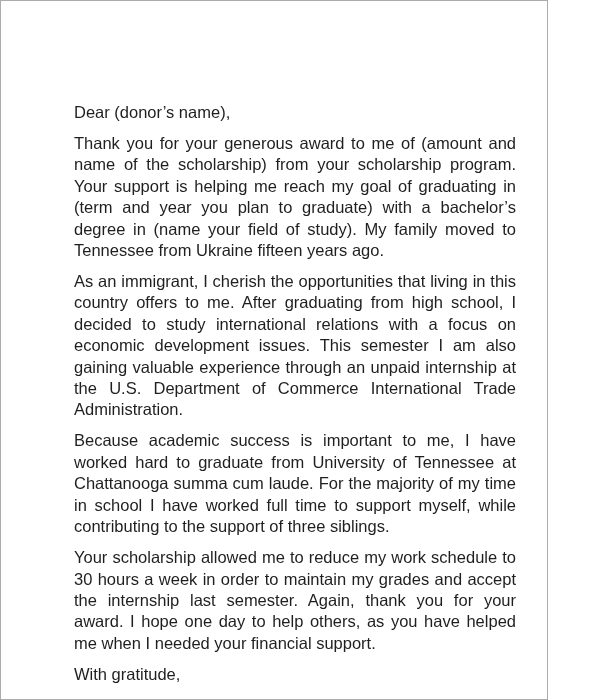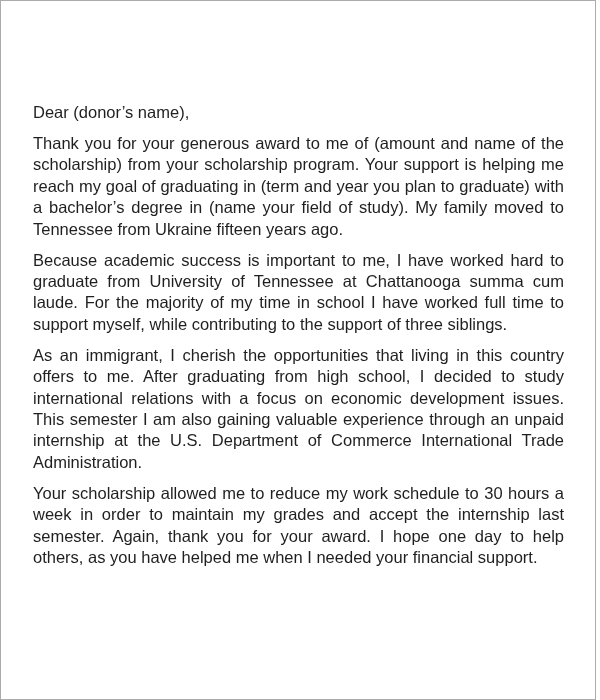--- a/index.html
+++ b/index.html
@@ -5,25 +5,26 @@
   html, body {
     margin: 0;
     padding: 0;
     width: 600px;
     height: 700px;
     overflow: hidden;
     background: #ffffff;
   }
   .page {
     box-sizing: border-box;
-    width: 596px;
+    width: 548px;
     height: 700px;
     background: var(--page-bg, #ffffff);
     border: 1px solid var(--page-border, #ababab);
     overflow: hidden;
+    padding-left: 41px;
   }
   .letter {
     box-sizing: border-box;
     padding: 101px 31px 0 32px;
     color: var(--page-text, #1f1f1f);
     font-family: "Liberation Sans", "DejaVu Sans", sans-serif;
     font-size: 16.5px;
     line-height: 21.4px;
   }
   .letter p {
@@ -36,17 +37,18 @@
     text-align: left;
   }
 </style>
 </head>
 <body>
 
 <div class="page">
   <div class="letter">
     <p class="line">Dear (donor’s name),</p>
     <p class="para">Thank you for your generous award to me of (amount and name of the scholarship) from your scholarship program. Your support is helping me reach my goal of graduating in (term and year you plan to graduate) with a bachelor’s degree in (name your field of study). My family moved to Tennessee from Ukraine fifteen years ago.</p>
+    <p class="para">As an immigrant, I cherish the opportunities that living in this country offers to me. After graduating from high school, I decided to study international relations with a focus on economic development issues. This semester I am also gaining valuable experience through an unpaid internship at the U.S. Department of Commerce International Trade Administration.</p>
     <p class="para">Because academic success is important to me, I have worked hard to graduate from University of Tennessee at Chattanooga summa cum laude. For the majority of my time in school I have worked full time to support myself, while contributing to the support of three siblings.</p>
-    <p class="para">As an immigrant, I cherish the opportunities that living in this country offers to me. After graduating from high school, I decided to study international relations with a focus on economic development issues. This semester I am also gaining valuable experience through an unpaid internship at the U.S. Department of Commerce International Trade Administration.</p>
     <p class="para">Your scholarship allowed me to reduce my work schedule to 30 hours a week in order to maintain my grades and accept the internship last semester. Again, thank you for your award. I hope one day to help others, as you have helped me when I needed your financial support.</p>
+    <p class="line">With gratitude,</p>
   </div>
 </div>
 
 </body></html>

